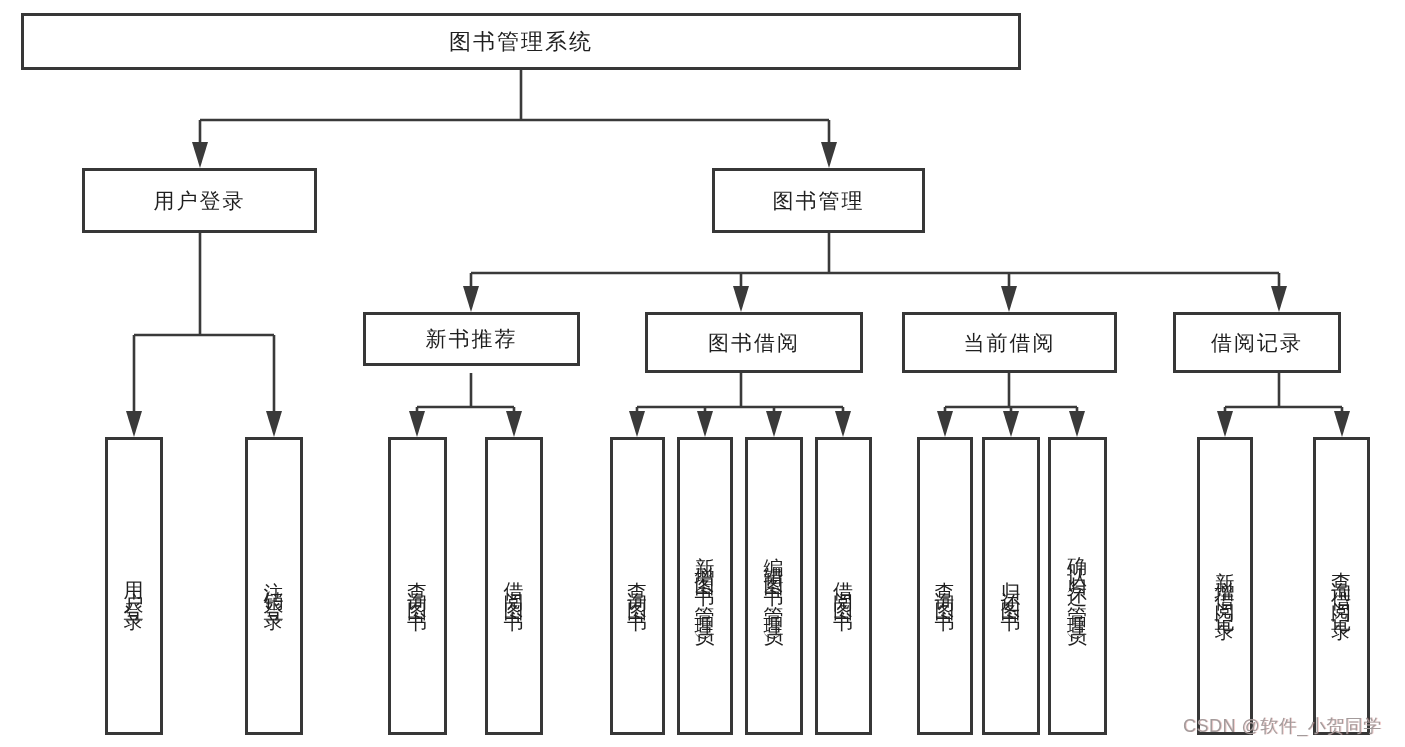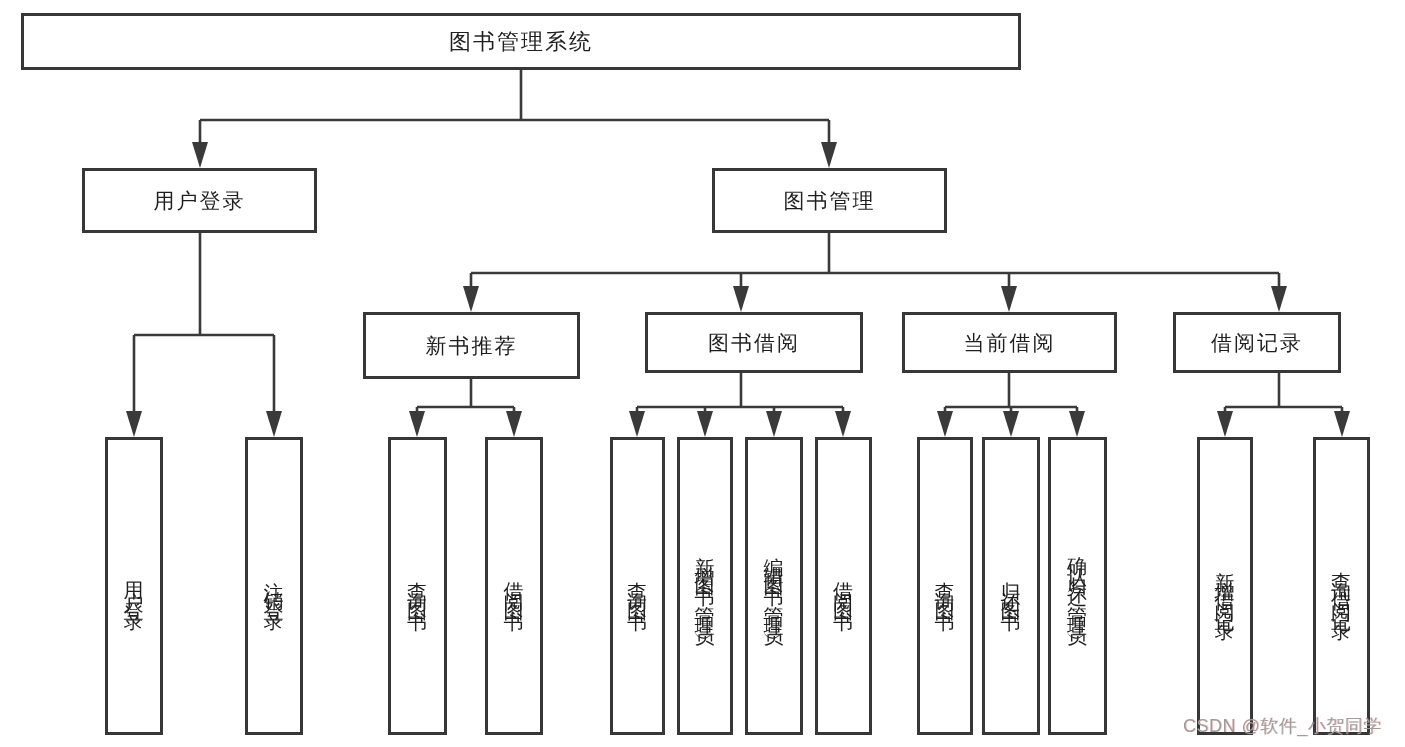--- a/index.html
+++ b/index.html
@@ -100,25 +100,25 @@
     </g>
   </svg>
 
   <div class="node hnode root-node" style="left:21px; top:13px; width:1000px; height:57px;">
     <span>图书管理系统</span>
   </div>
 
   <div class="node hnode" style="left:82px; top:168px; width:235px; height:65px;">
     <span>用户登录</span>
   </div>
-  <div class="node hnode" style="left:712px; top:168px; width:235px; height:65px;">
+  <div class="node hnode" style="left:712px; top:168px; width:213px; height:65px;">
     <span>图书管理</span>
   </div>
 
-  <div class="node hnode" style="left:363px; top:312px; width:217px; height:67px;">
+  <div class="node hnode" style="left:363px; top:312px; width:217px; height:54px;">
     <span>新书推荐</span>
   </div>
   <div class="node hnode" style="left:632px; top:312px; width:218px; height:61px;margin-left:13px;">
     <span>图书借阅</span>
   </div>
   <div class="node hnode" style="left:902px; top:312px; width:215px; height:61px;">
     <span>当前借阅</span>
   </div>
   <div class="node hnode" style="left:1173px; top:312px; width:168px; height:61px;">
     <span>借阅记录</span>

